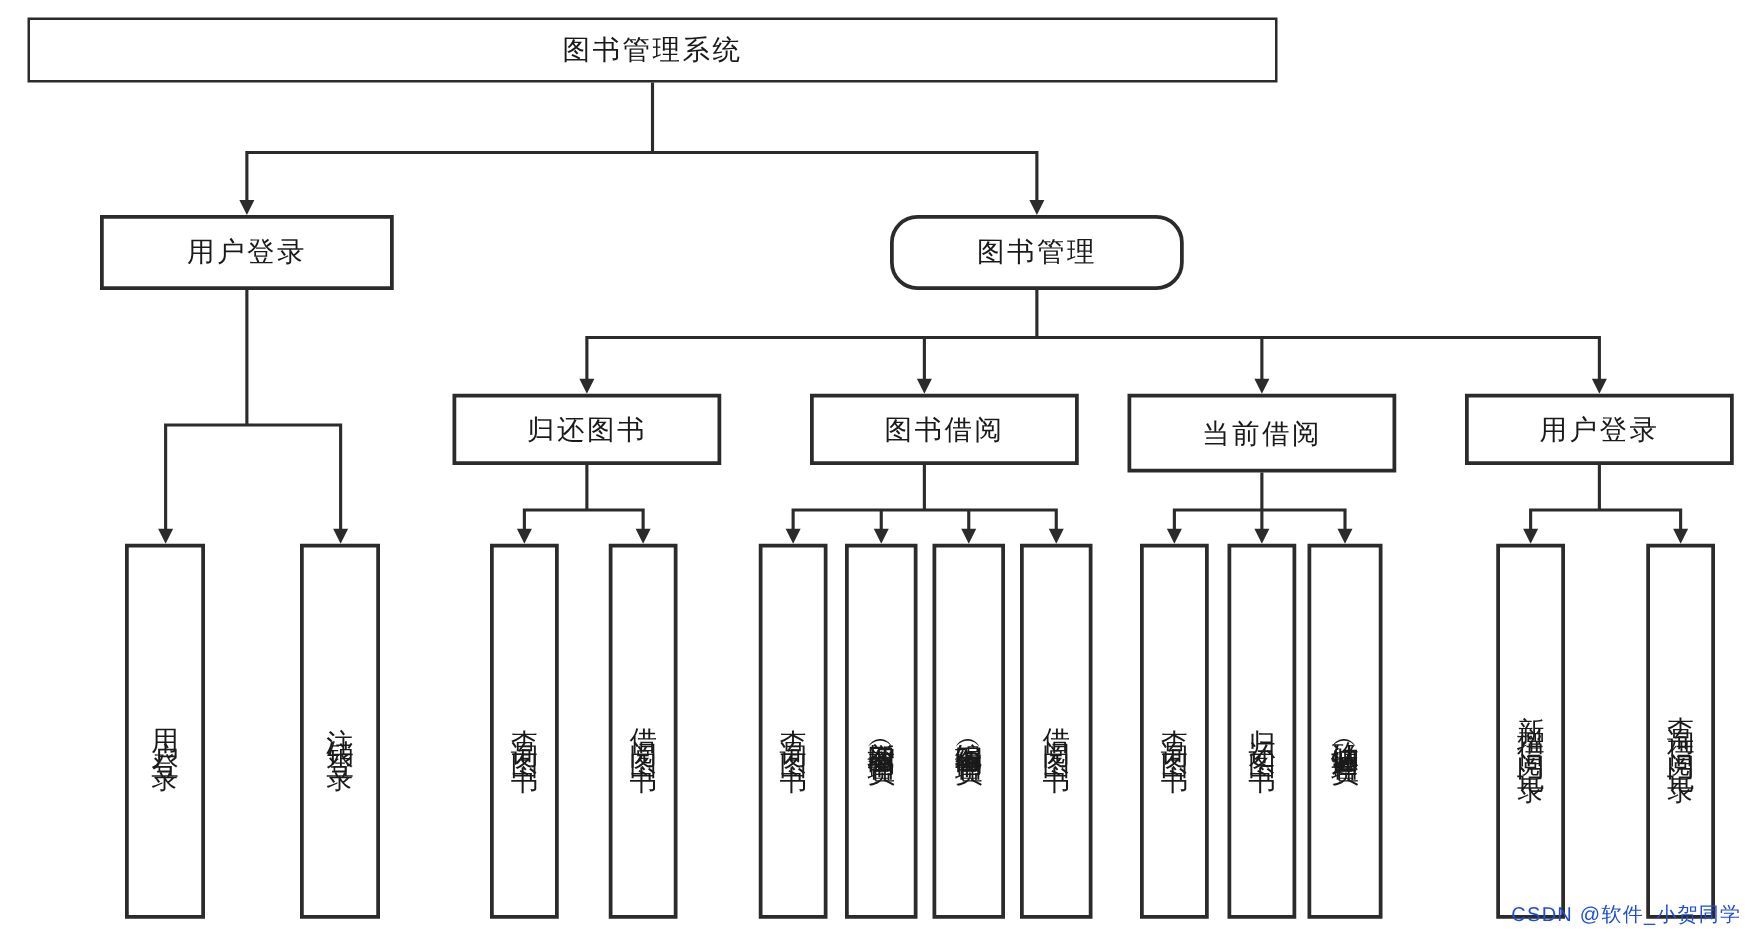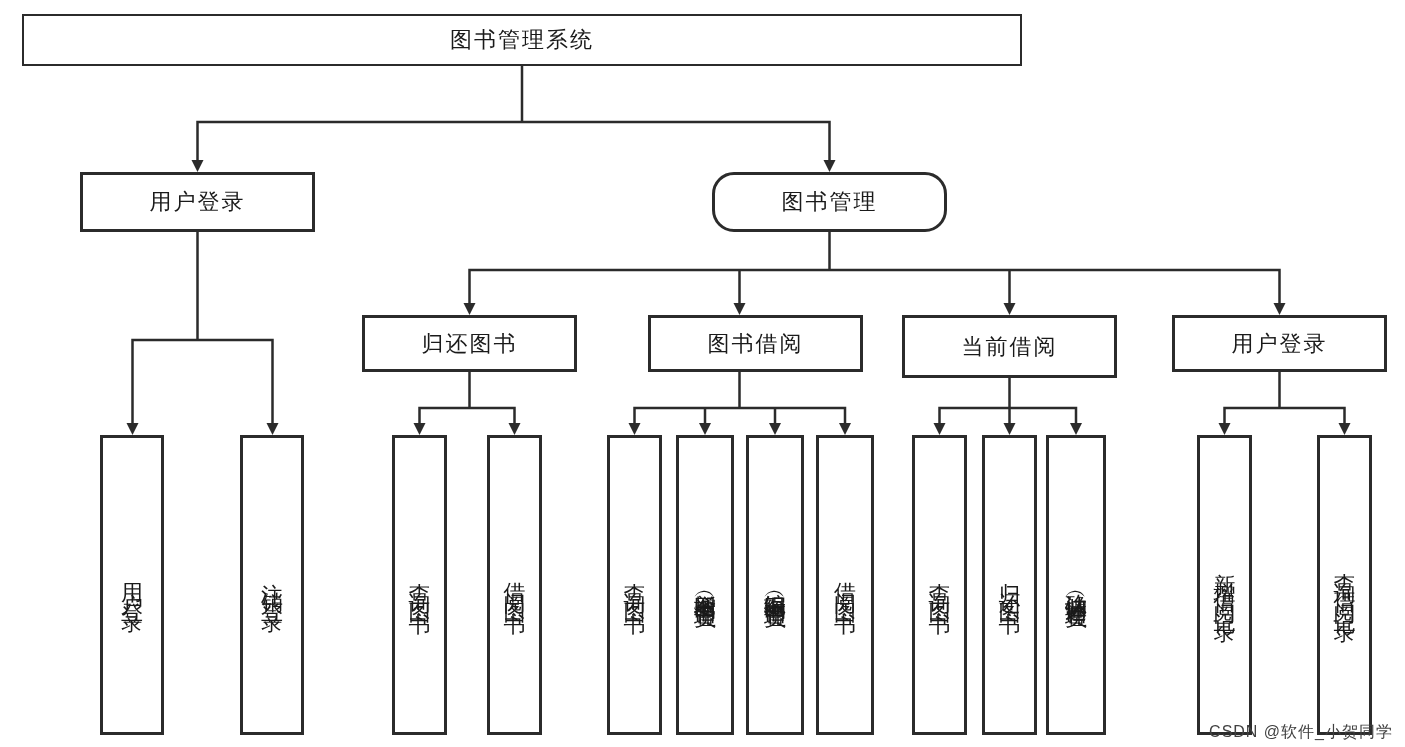--- a/index.html
+++ b/index.html
@@ -50,21 +50,21 @@
     font-size: 22px;
   }
   .leaf.long .vtext {
     letter-spacing: 2px;
   }
   .watermark {
     position: absolute;
     right: 12px;
     bottom: 4px;
     font-size: 16px;
-    color: #404040;
+    color: #1d4ed8;
     letter-spacing: 1px;
     z-index: 3;
   }
 </style>
 </head>
 <body>
 
 <div id="canvas">
 
   <svg id="wires" viewBox="0 0 1405 747" xmlns="http://www.w3.org/2000/svg">

